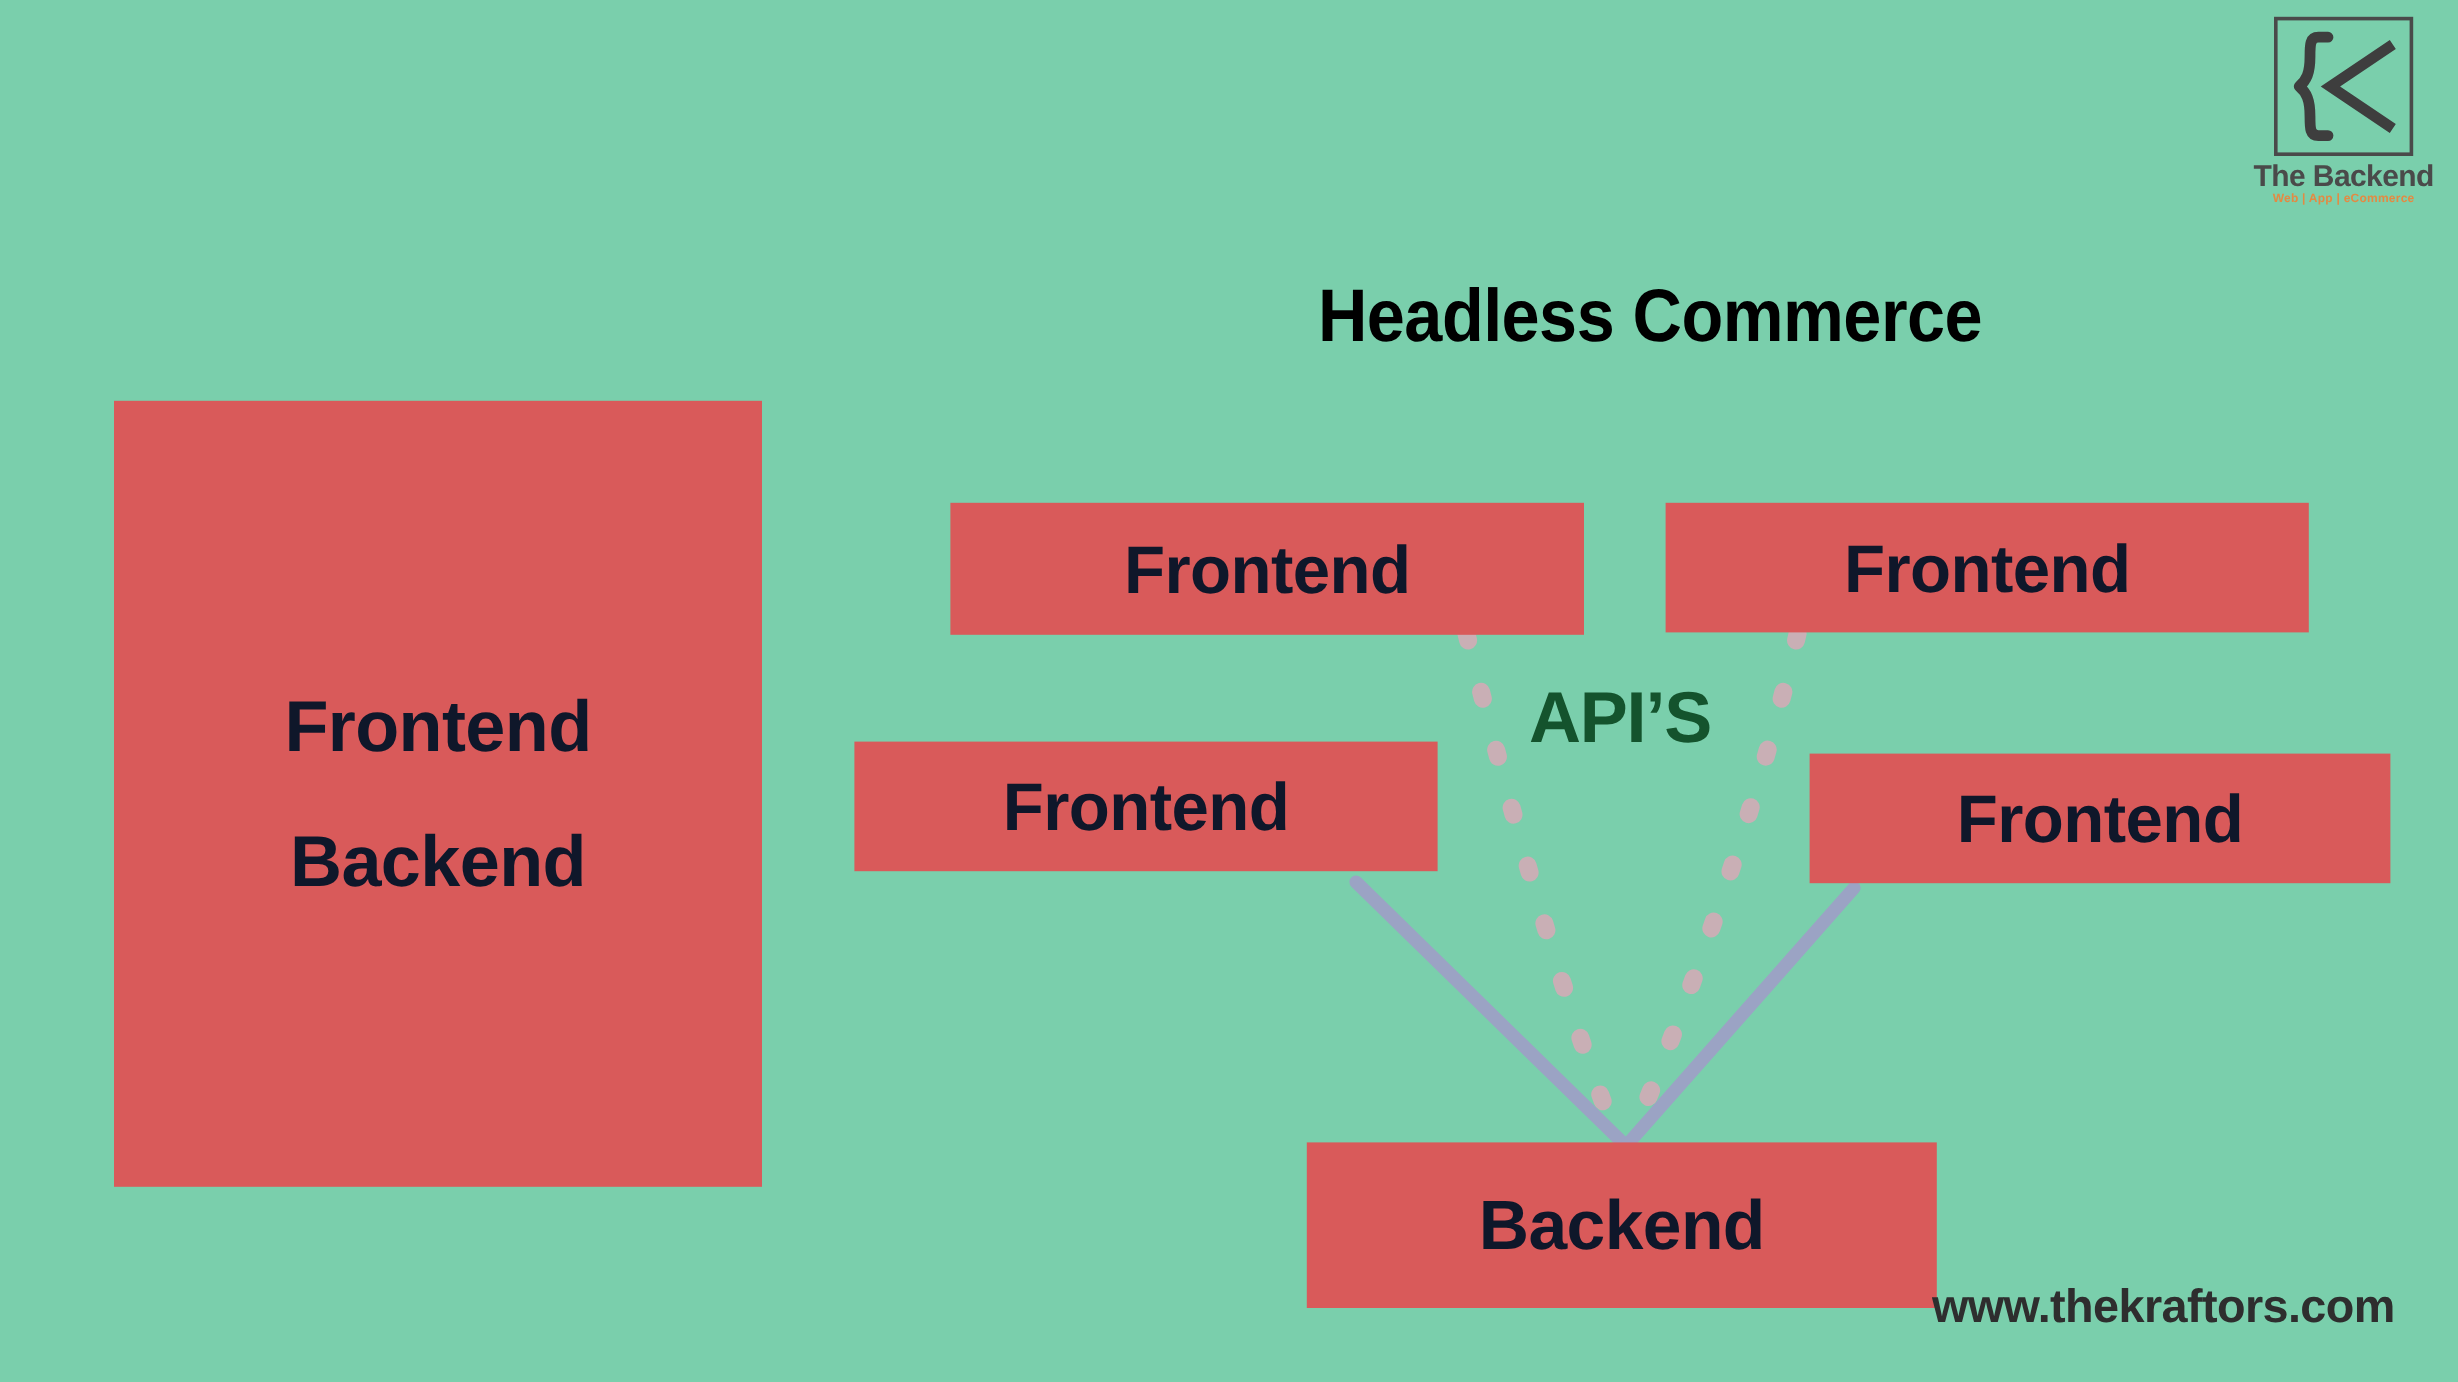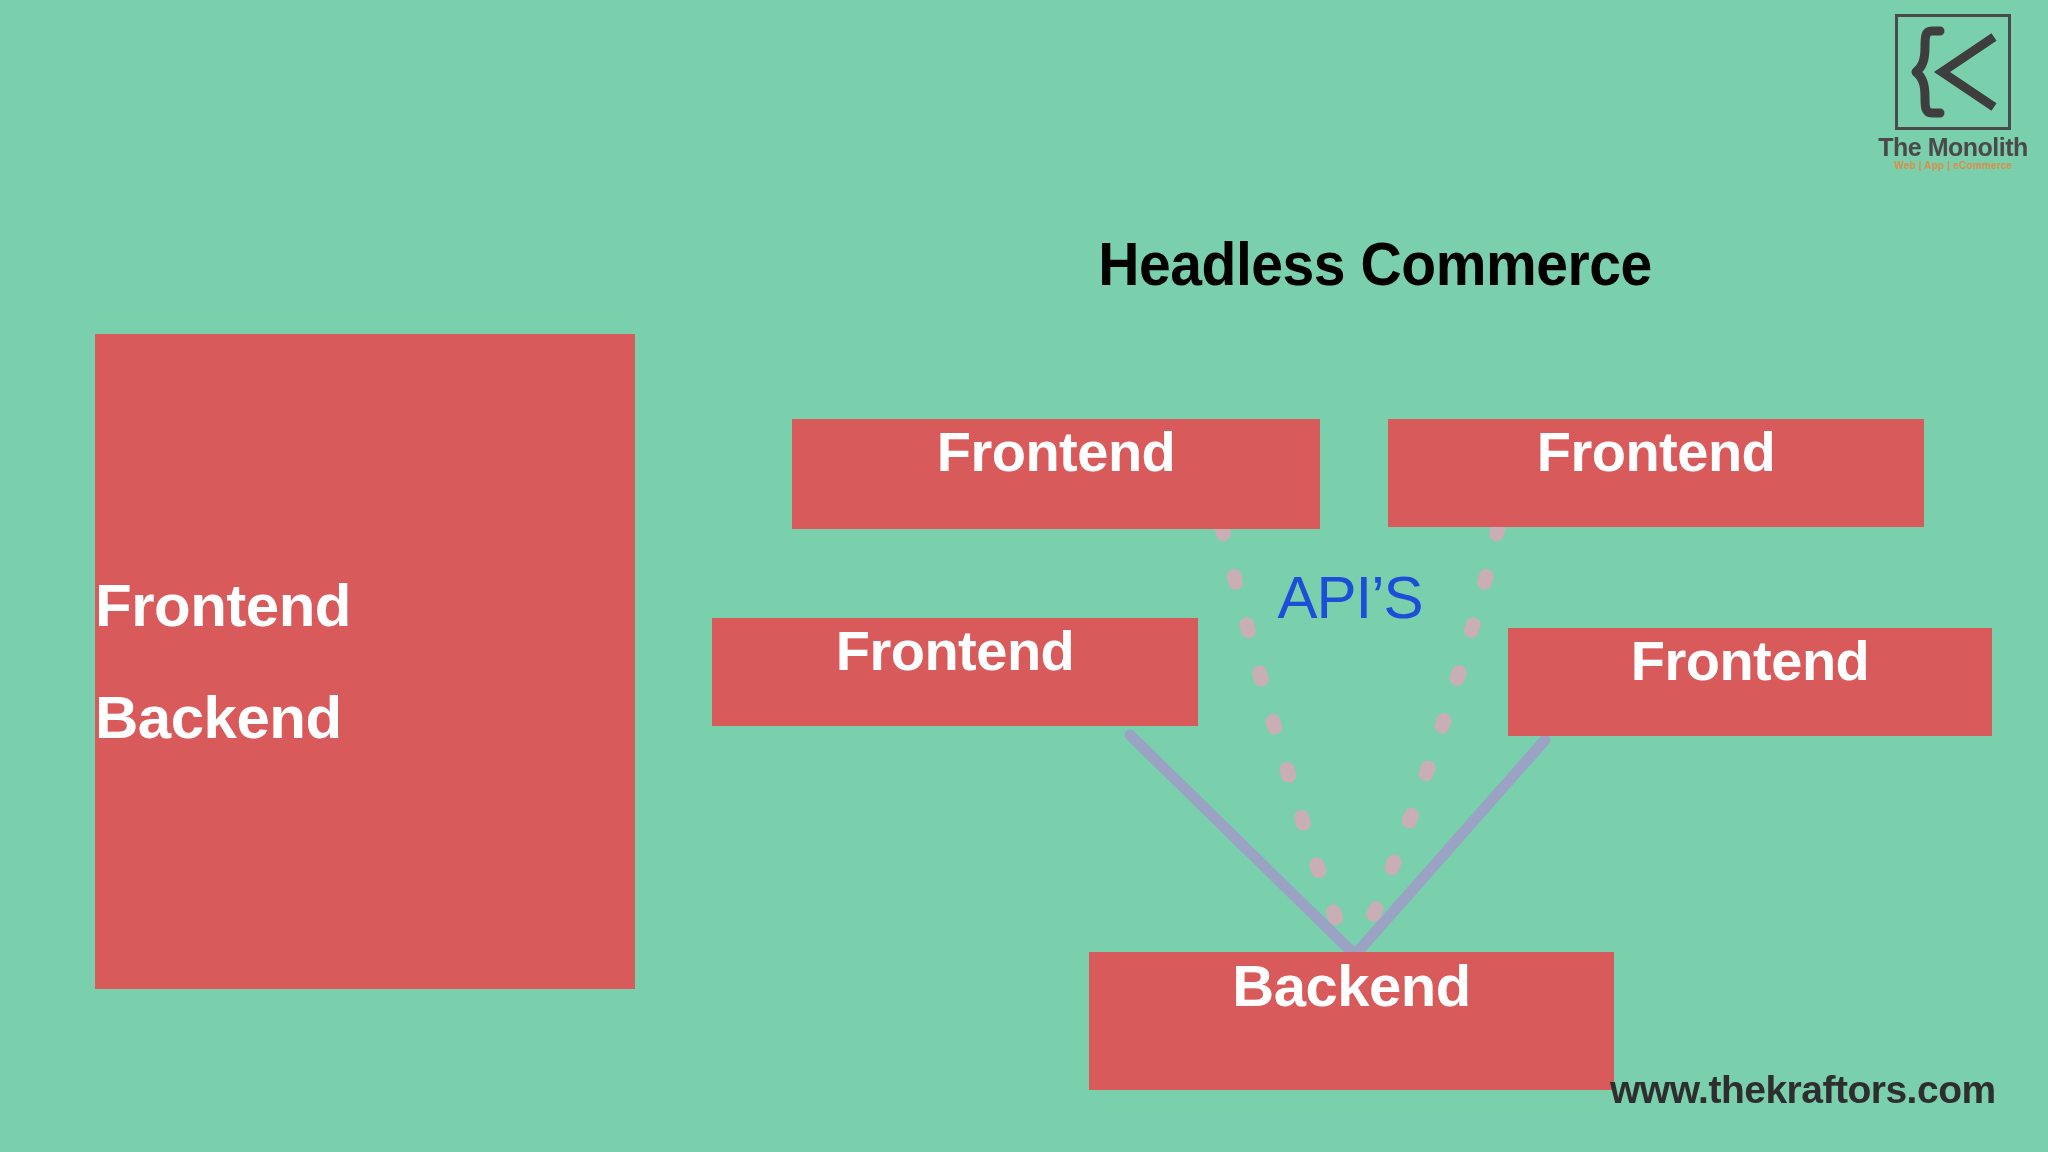--- a/index.html
+++ b/index.html
@@ -79,24 +79,24 @@
     font-family: "Liberation Sans Narrow", "Liberation Sans", sans-serif;
     transform: scaleX(0.92);
     transform-origin: center top;
     letter-spacing: -0.5px;
   }
 
   
   .block {
     position: absolute;
     background: #D95A5A;
-    color: #ffffff;
+    color: #0f172a;
     font-weight: bold;
     display: flex;
-    align-items: flex-start;
+    align-items: center;
     justify-content: center;
     box-sizing: border-box;
   }
 
   #block-monolith {
     left: 95px;
     top: 334px;
     width: 540px;
     height: 655px;
     flex-direction: column;
@@ -128,22 +128,22 @@
   }
 
   
   #api-label {
     position: absolute;
     left: 1230px;
     top: 563px;
     width: 240px;
     text-align: center;
     font-size: 60px;
-    font-weight: normal;
-    color: #1d4ed8;
+    font-weight: bold;
+    color: #14532d;
     letter-spacing: -1px;
     white-space: nowrap;
   }
 
   
   #footer-url {
     position: absolute;
     left: 1610px;
     top: 1068px;
     font-size: 39px;
@@ -171,21 +171,21 @@
 
   <div class="logo-wrap">
     <div class="logo-mark">
       <svg width="110" height="110" viewBox="0 0 110 110" xmlns="http://www.w3.org/2000/svg">
 
         <path d="M 42 14 L 34 14 C 27 14 27 20 27 30 C 27 44 24 50 18 55 C 24 60 27 66 27 80 C 27 90 27 96 34 96 L 42 96" fill="none" stroke="#3E3E3E" stroke-width="9" stroke-linecap="round" stroke-linejoin="round"></path>
 
         <path d="M 96 20 L 44 55 L 96 90" fill="none" stroke="#3E3E3E" stroke-width="9" stroke-linecap="butt" stroke-linejoin="miter"></path>
       </svg>
     </div>
-    <div class="logo-name">The Monolith</div>
+    <div class="logo-name">The Backend</div>
     <div class="logo-tag">Web | App | eCommerce</div>
   </div>
 
 
   <div class="heading" id="heading-headless">Headless Commerce</div>
 
   <div class="block" id="block-monolith">
     <div class="label">Frontend</div>
     <div class="label">Backend</div>
   </div>

